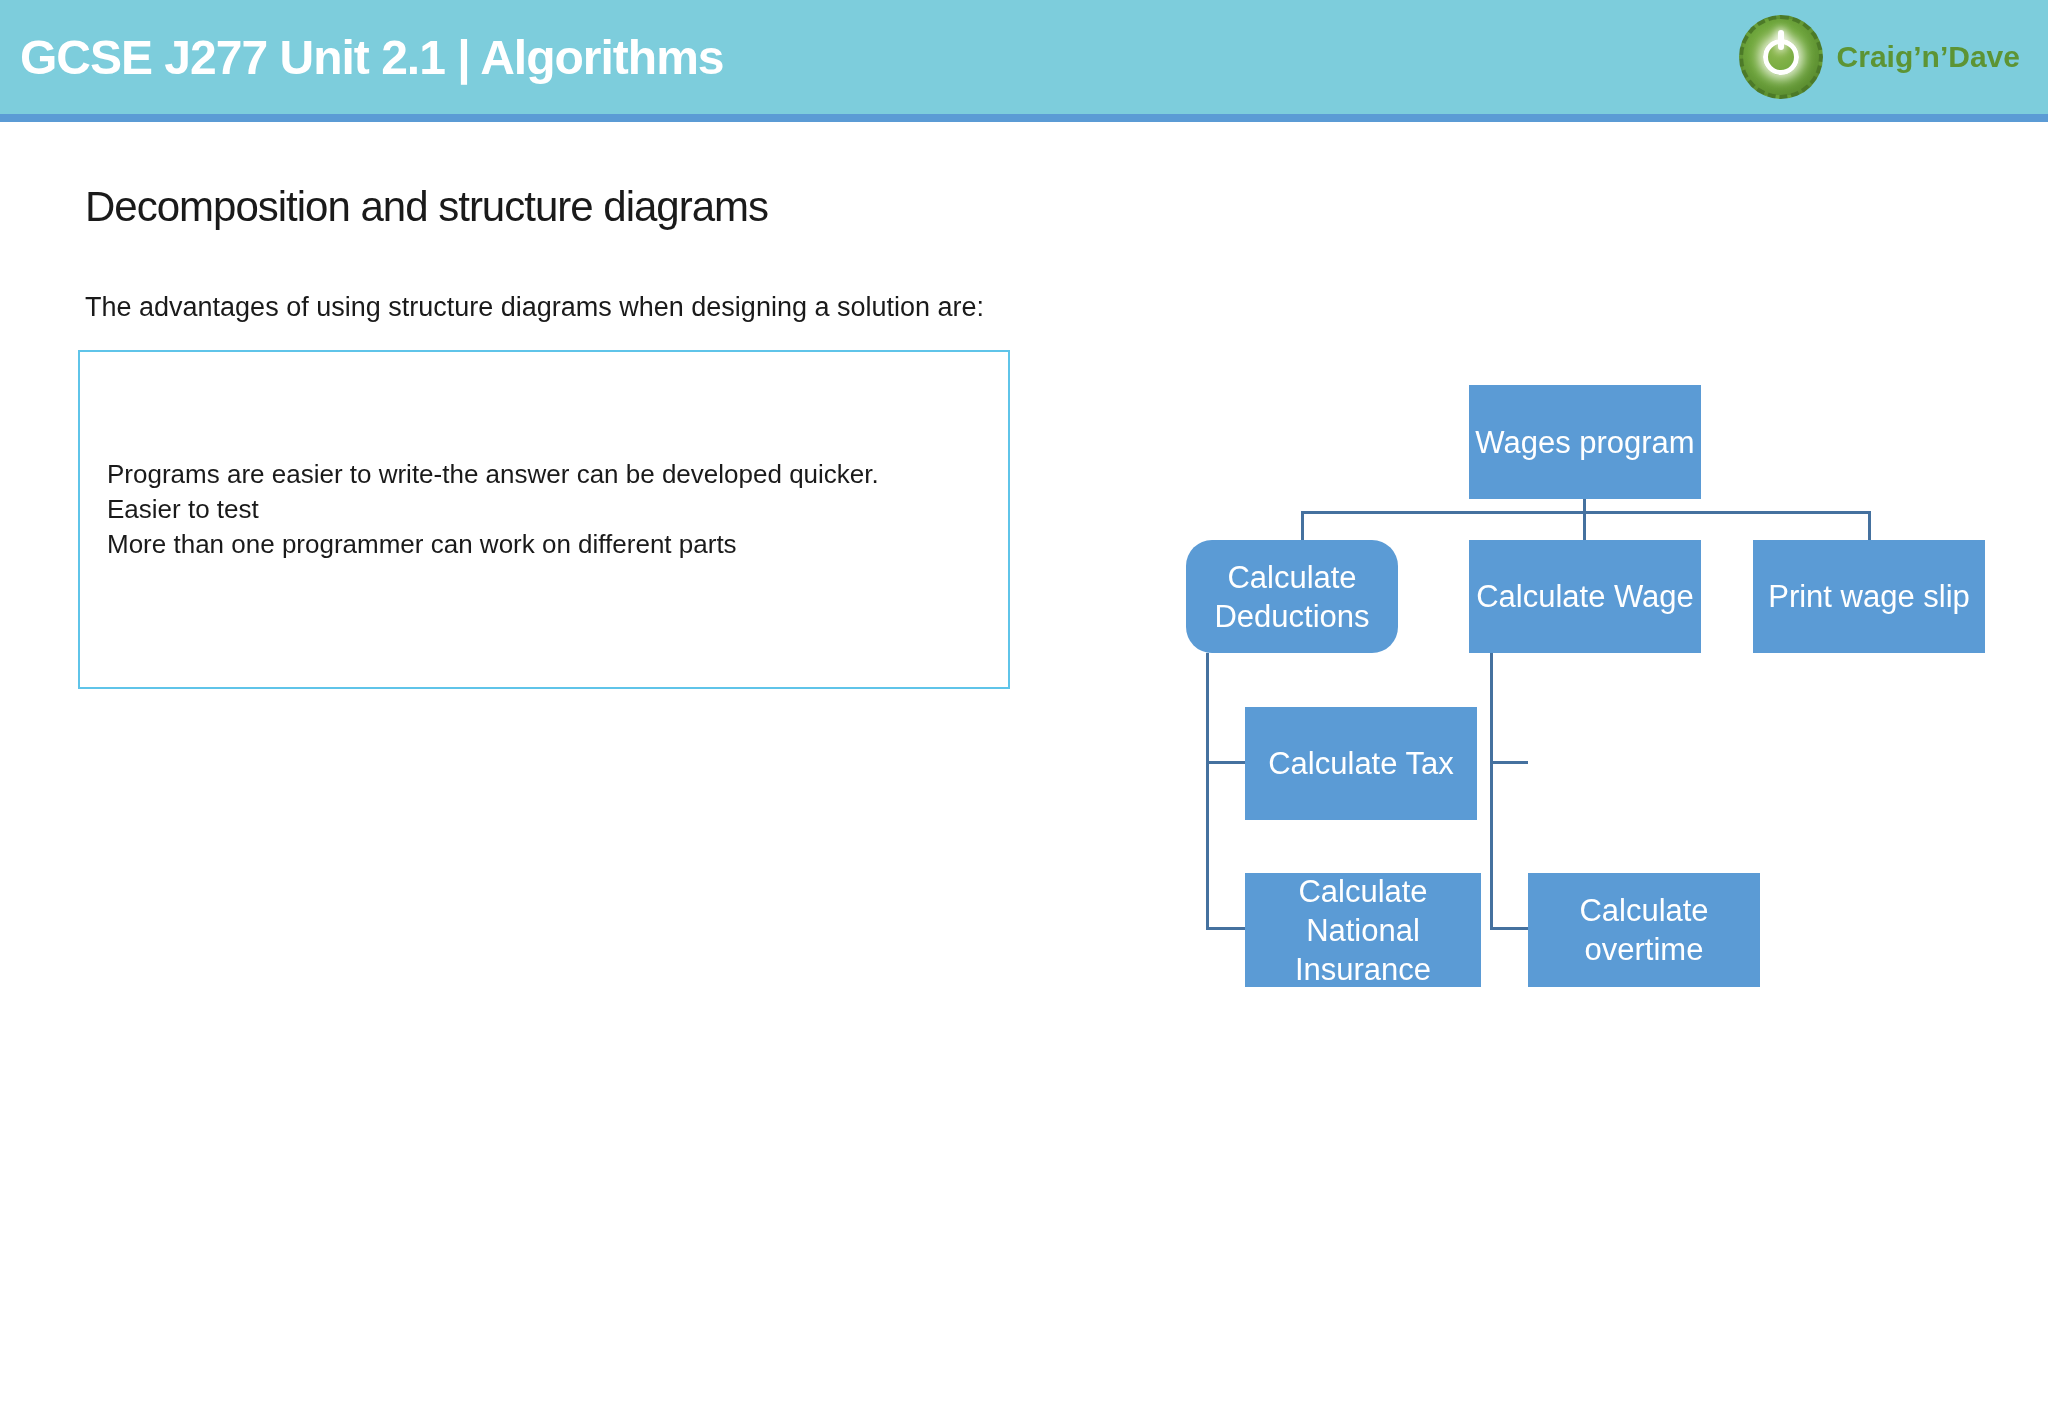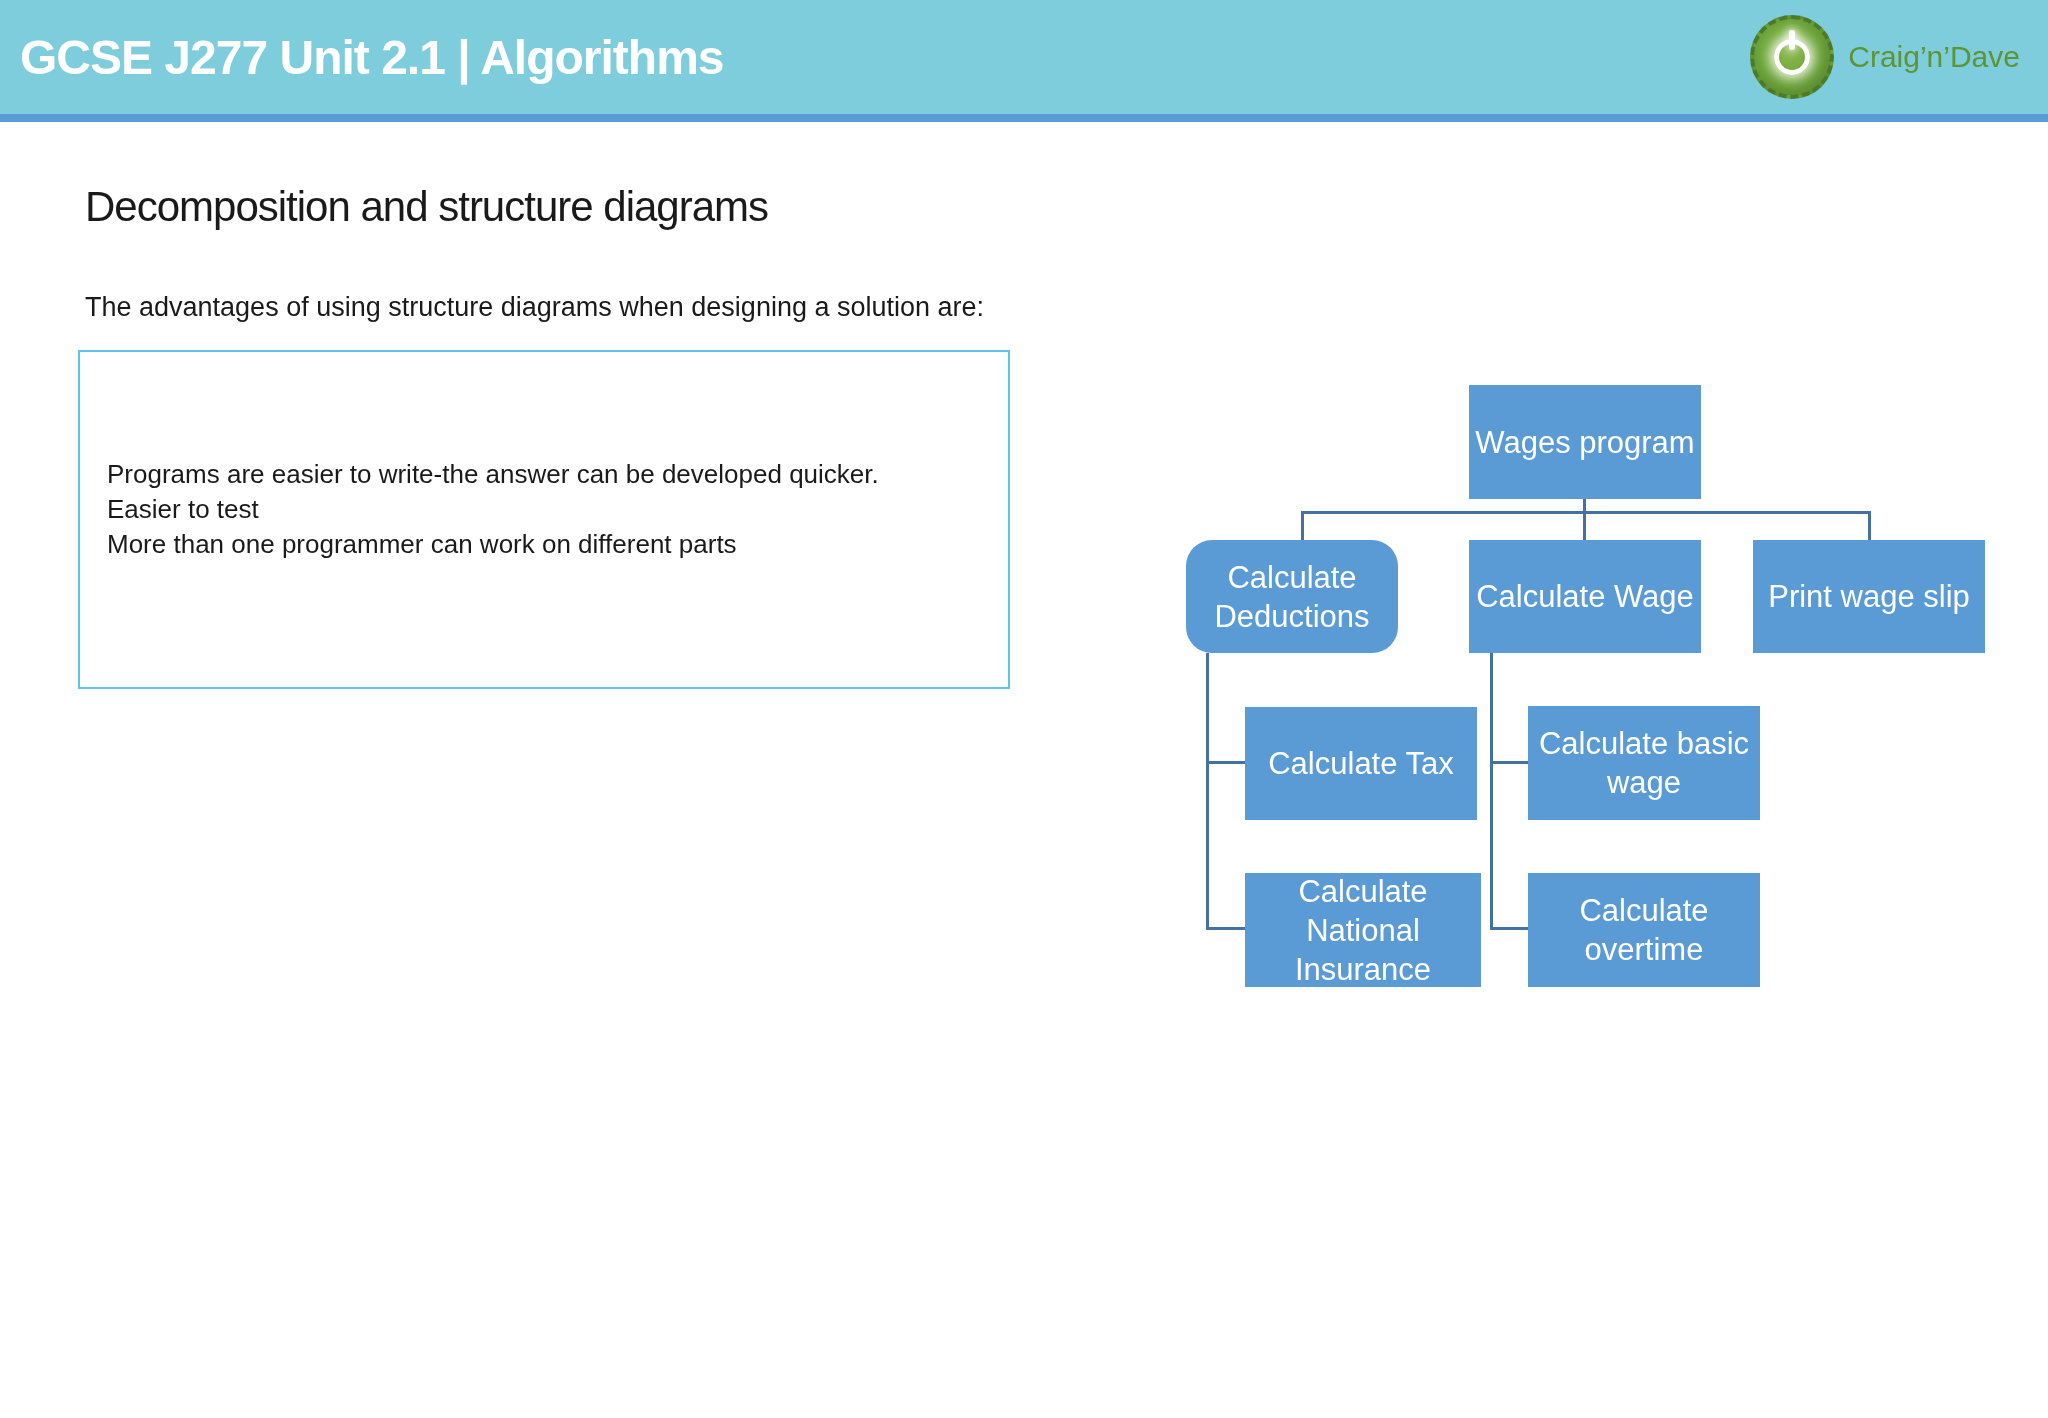--- a/index.html
+++ b/index.html
@@ -20,21 +20,21 @@
     position:absolute; left:0; top:114px; width:2048px; height:8px;
     background:var(--header-underline);
   }
   .header-title {
     position:absolute; left:20px; top:0; height:114px;
     display:flex; align-items:center;
     color:#ffffff; font-size:48px; font-weight:bold; letter-spacing:-1px;
   }
   .brand {
     position:absolute; right:28px; top:0; height:114px;
-    display:flex; align-items:center; gap:14px;
+    display:flex; align-items:center; gap:14px;font-weight:bold;
   }
   .logo-badge {
     width:84px; height:84px; border-radius:50%;
     background:radial-gradient(circle at 45% 42%, #8db84e 0%, var(--logo-green) 45%, var(--logo-green-dark) 100%);
     border:4px dashed var(--logo-green-dark);
     position:relative; flex:0 0 auto;
   }
   .power-icon {
     position:absolute; left:50%; top:50%; transform:translate(-50%,-50%);
     width:36px; height:36px; border-radius:50%;
@@ -145,19 +145,16 @@
   </div>
   <div class="node" id="node-print">
     <span>Print wage slip</span>
   </div>
   <div class="node" id="node-tax">
     <span>Calculate Tax</span>
   </div>
   <div class="node" id="node-ni">
     <span>Calculate National Insurance</span>
   </div>
-  <div class="node" id="node-basic">
-    <span>Calculate basic wage</span>
-  </div>
   <div class="node" id="node-overtime">
     <span>Calculate overtime</span>
   </div>
 </div>
 
 </body></html>

